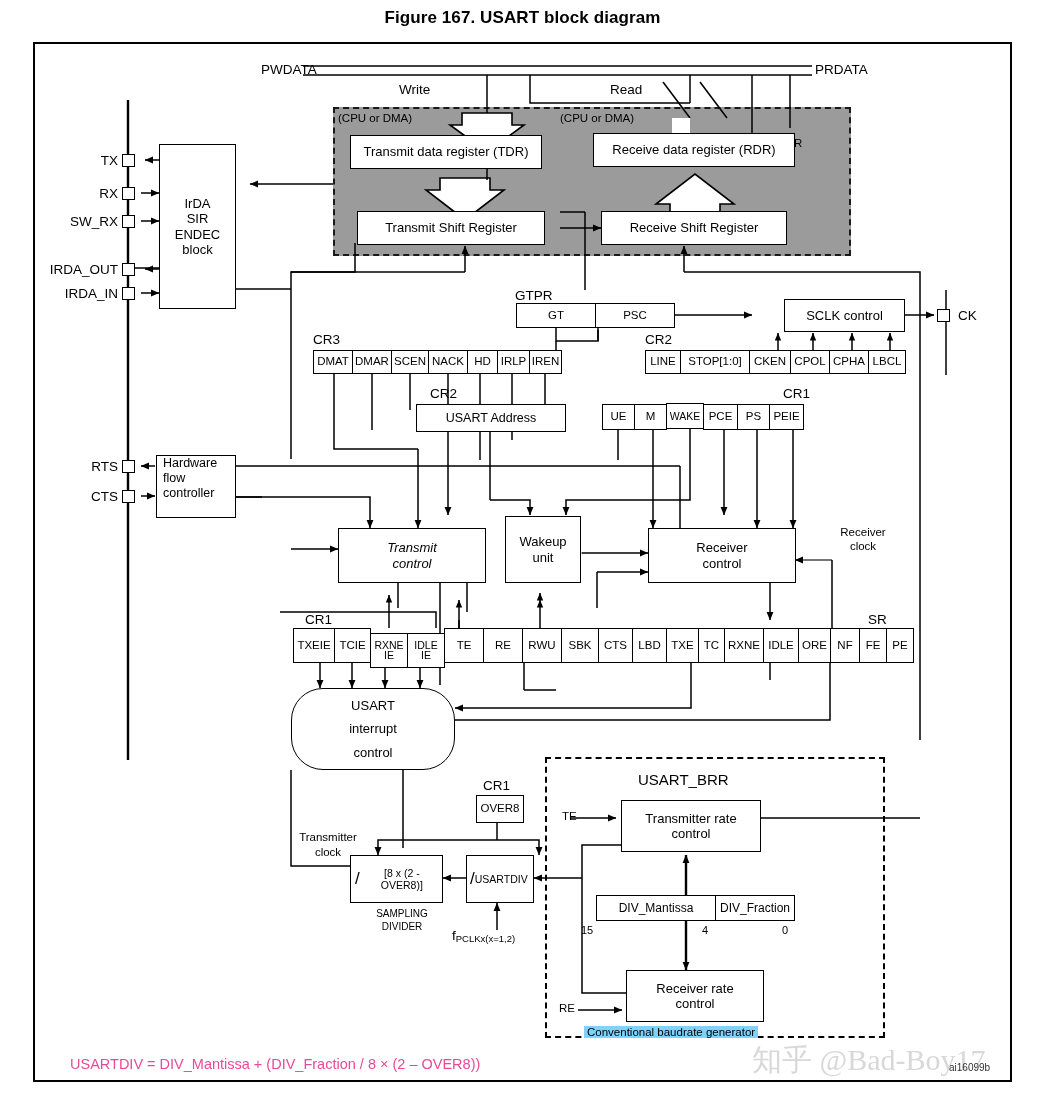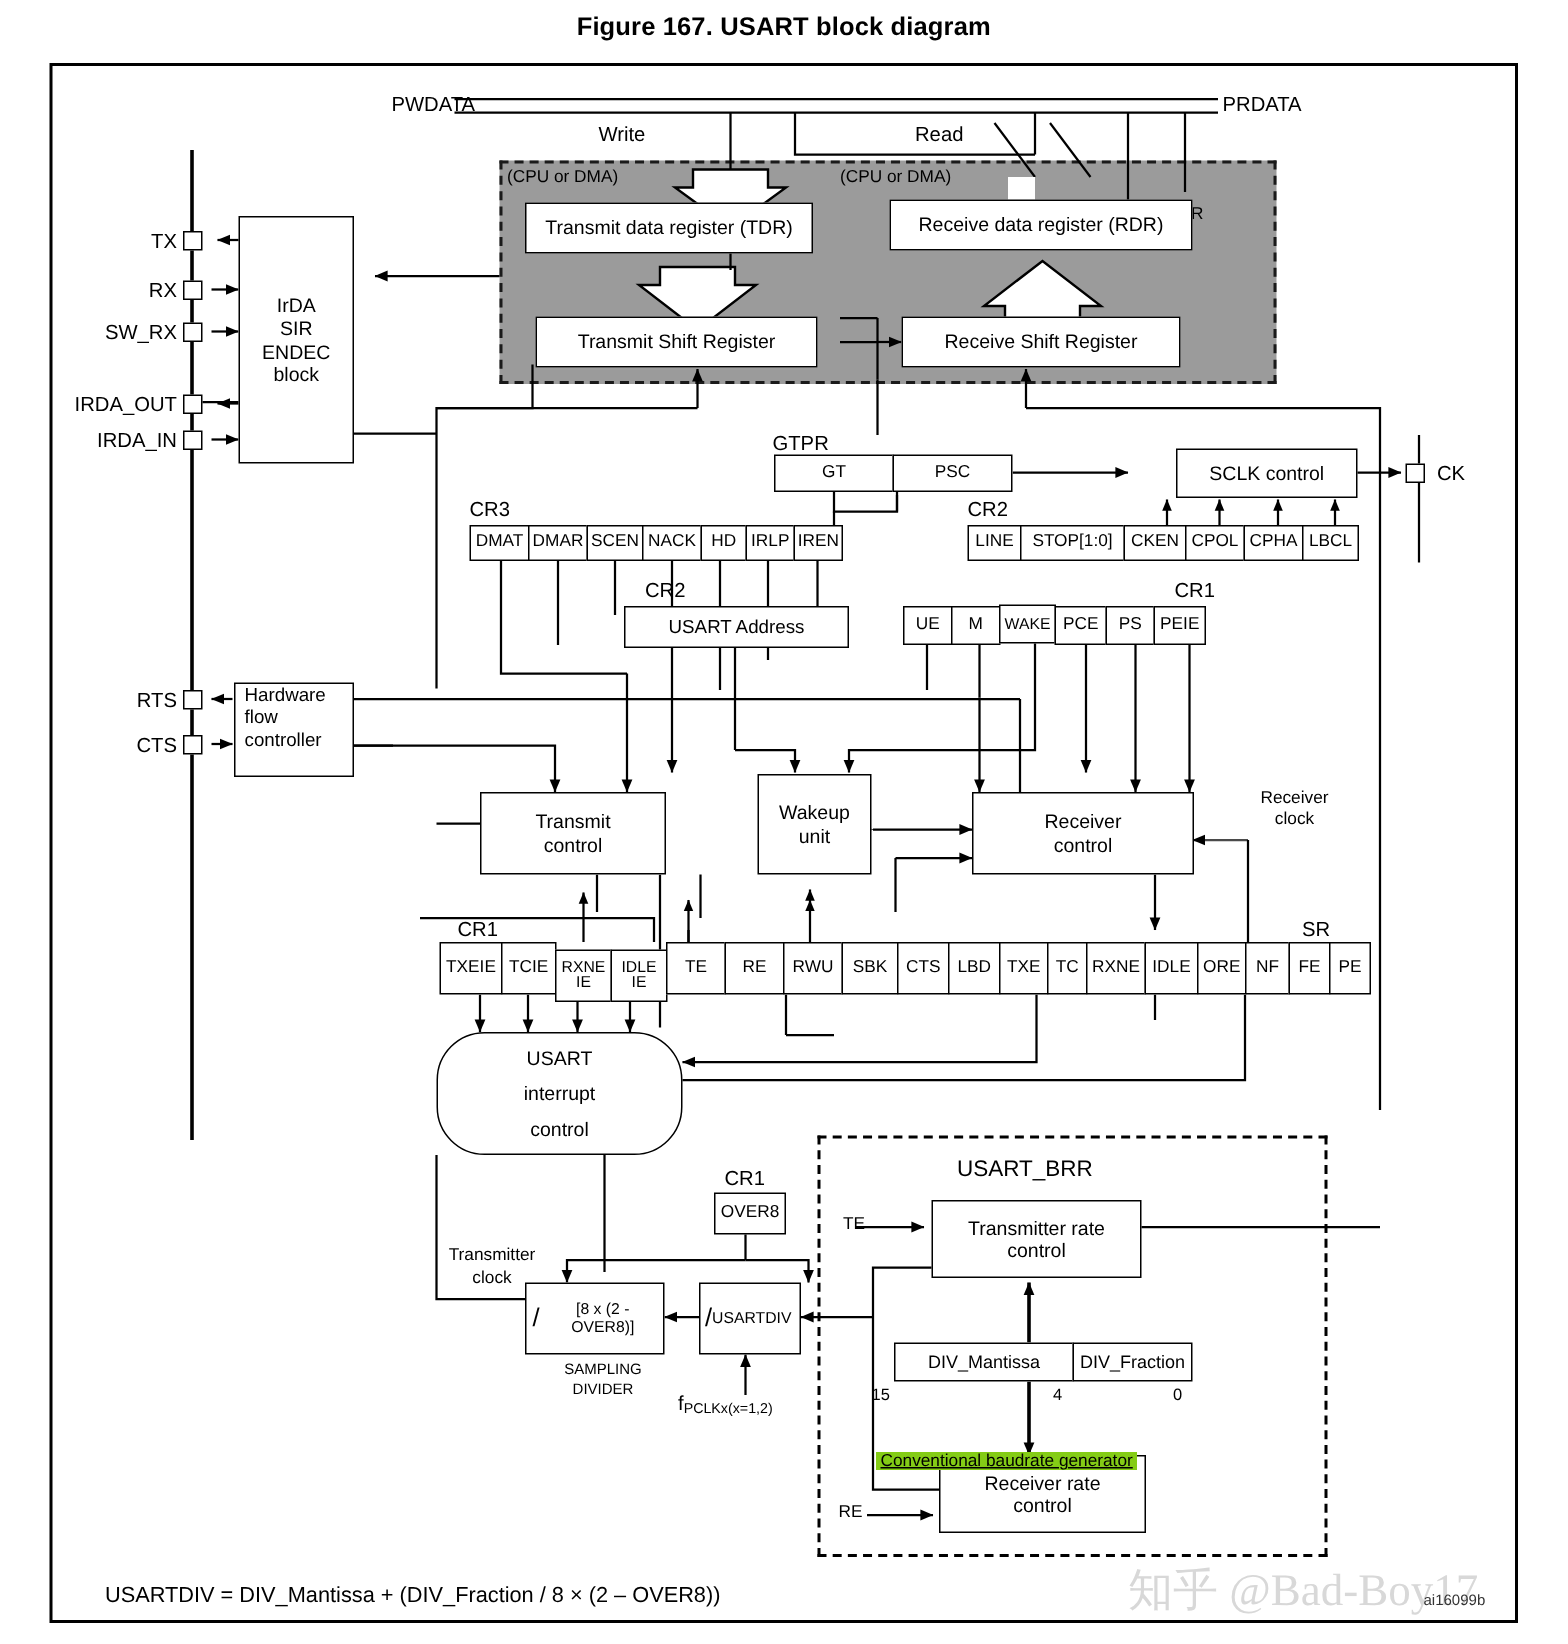--- a/index.html
+++ b/index.html
@@ -32,21 +32,21 @@
   .lbl.r{text-align:right;}
 
   .pin{position:absolute;width:13px;height:13px;background:#fff;border:1.6px solid #000;
        box-sizing:border-box;}
 
   .dashbox{position:absolute;border:2px dashed #000;box-sizing:border-box;background:transparent;}
 
   .wm{position:absolute;font-size:30px;color:#d8d8d8;white-space:nowrap;
       font-family:"Liberation Serif",serif;}
   .code{position:absolute;font-size:10px;color:#333;}
-  .formula{position:absolute;font-size:14.5px;color:#000000;white-space:nowrap;}
+  .formula{position:absolute;font-size:14.5px;color:#ec4899;white-space:nowrap;}
   .sub{font-size:9.5px;vertical-align:-2px;}
   .bigsl{font-size:17px;}
 </style>
 </head>
 <body>
 
 <div id="page">
 
   <div id="title">Figure 167. USART block diagram</div>
 
@@ -306,21 +306,21 @@
     <div class="cell" style="position:relative;display:inline-flex;width:33px;height:26px;margin-right:-1px;">UE</div><div class="cell" style="position:relative;display:inline-flex;width:33px;height:26px;margin-right:-1px;">M</div><div class="cell" style="position:relative;display:inline-flex;width:38px;height:26px;margin-right:-1px;font-size:10.5px;">WAKE</div><div class="cell" style="position:relative;display:inline-flex;width:35px;height:26px;margin-right:-1px;">PCE</div><div class="cell" style="position:relative;display:inline-flex;width:33px;height:26px;margin-right:-1px;">PS</div><div class="cell" style="position:relative;display:inline-flex;width:35px;height:26px;">PEIE</div>
   </div>
 
   <div class="bx" style="left:156px;top:455px;width:80px;height:63px;flex-direction:column;align-items:flex-start;
               justify-content:flex-start;padding-left:6px;font-size:12.5px;">
     <span>Hardware</span>
     <span>flow</span>
     <span>controller</span>
   </div>
 
-  <div class="bx" style="left:320px;top:528px;width:124px;height:55px;flex-direction:column;">
+  <div class="bx" style="left:338px;top:528px;width:148px;height:55px;flex-direction:column;font-style:italic;">
     <span>Transmit</span>
     <span>control</span>
   </div>
 
   <div class="bx" style="left:505px;top:516px;width:76px;height:67px;flex-direction:column;">
     <span>Wakeup</span>
     <span>unit</span>
   </div>
 
   <div class="bx" style="left:648px;top:528px;width:148px;height:55px;flex-direction:column;">
@@ -397,20 +397,20 @@
     <span>control</span>
   </div>
 
   <div style="position:absolute;left:596px;top:895px;white-space:nowrap;">
     <div class="cell" style="position:relative;display:inline-flex;width:120px;height:26px;margin-right:-1px;font-size:12px;">DIV_Mantissa</div><div class="cell" style="position:relative;display:inline-flex;width:80px;height:26px;font-size:12px;">DIV_Fraction</div>
   </div>
   <div class="lbl xs" style="left:581px;top:924px;font-size:11px;">15</div>
   <div class="lbl xs" style="left:702px;top:924px;font-size:11px;">4</div>
   <div class="lbl xs" style="left:782px;top:924px;font-size:11px;">0</div>
 
-  <div class="lbl sm" style="left:584px;top:968px;background:#84cc16;padding:0 3px;text-decoration:underline;">Conventional baudrate generator</div>
+  <div class="lbl sm" style="left:584px;top:1026px;background:#7dd3fc;padding:0 3px;">Conventional baudrate generator</div>
 
   <div class="formula" style="left:70px;top:1056px;">USARTDIV = DIV_Mantissa + (DIV_Fraction / 8 × (2 – OVER8))</div>
 
   <div class="wm" style="left:752px;top:1040px;">知乎 @Bad-Boy17</div>
   <div class="code" style="left:949px;top:1062px;">ai16099b</div>
 
 </div>
 
 </body></html>

